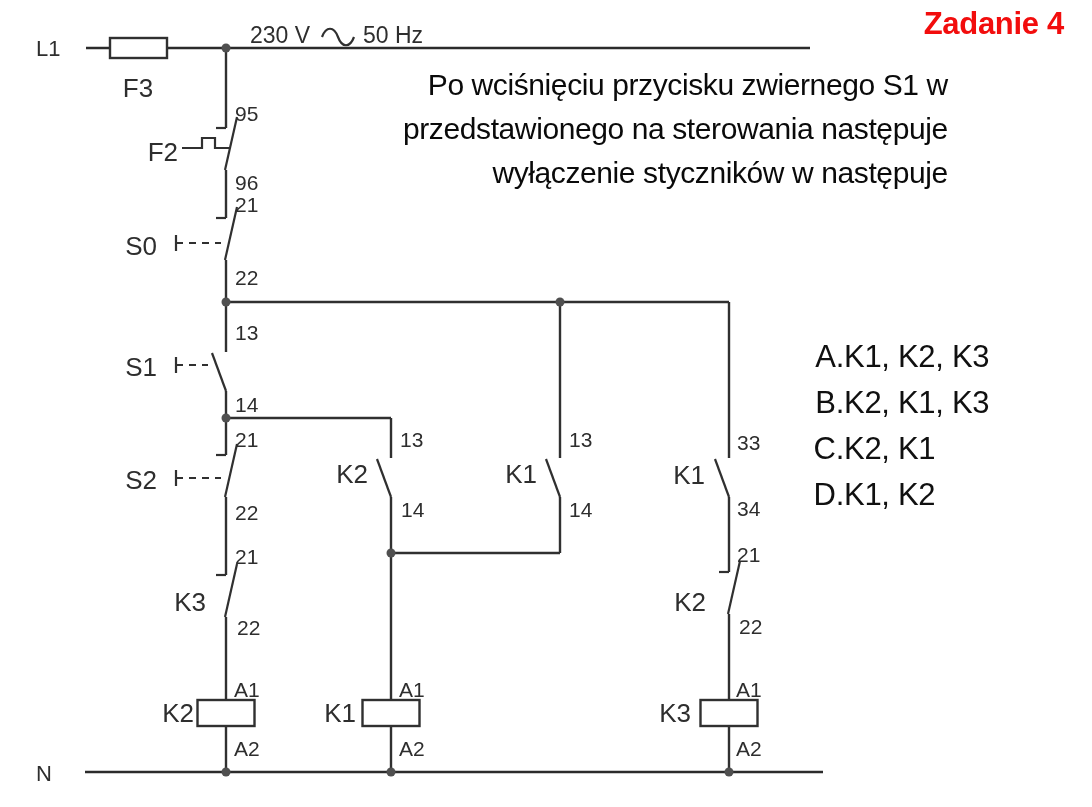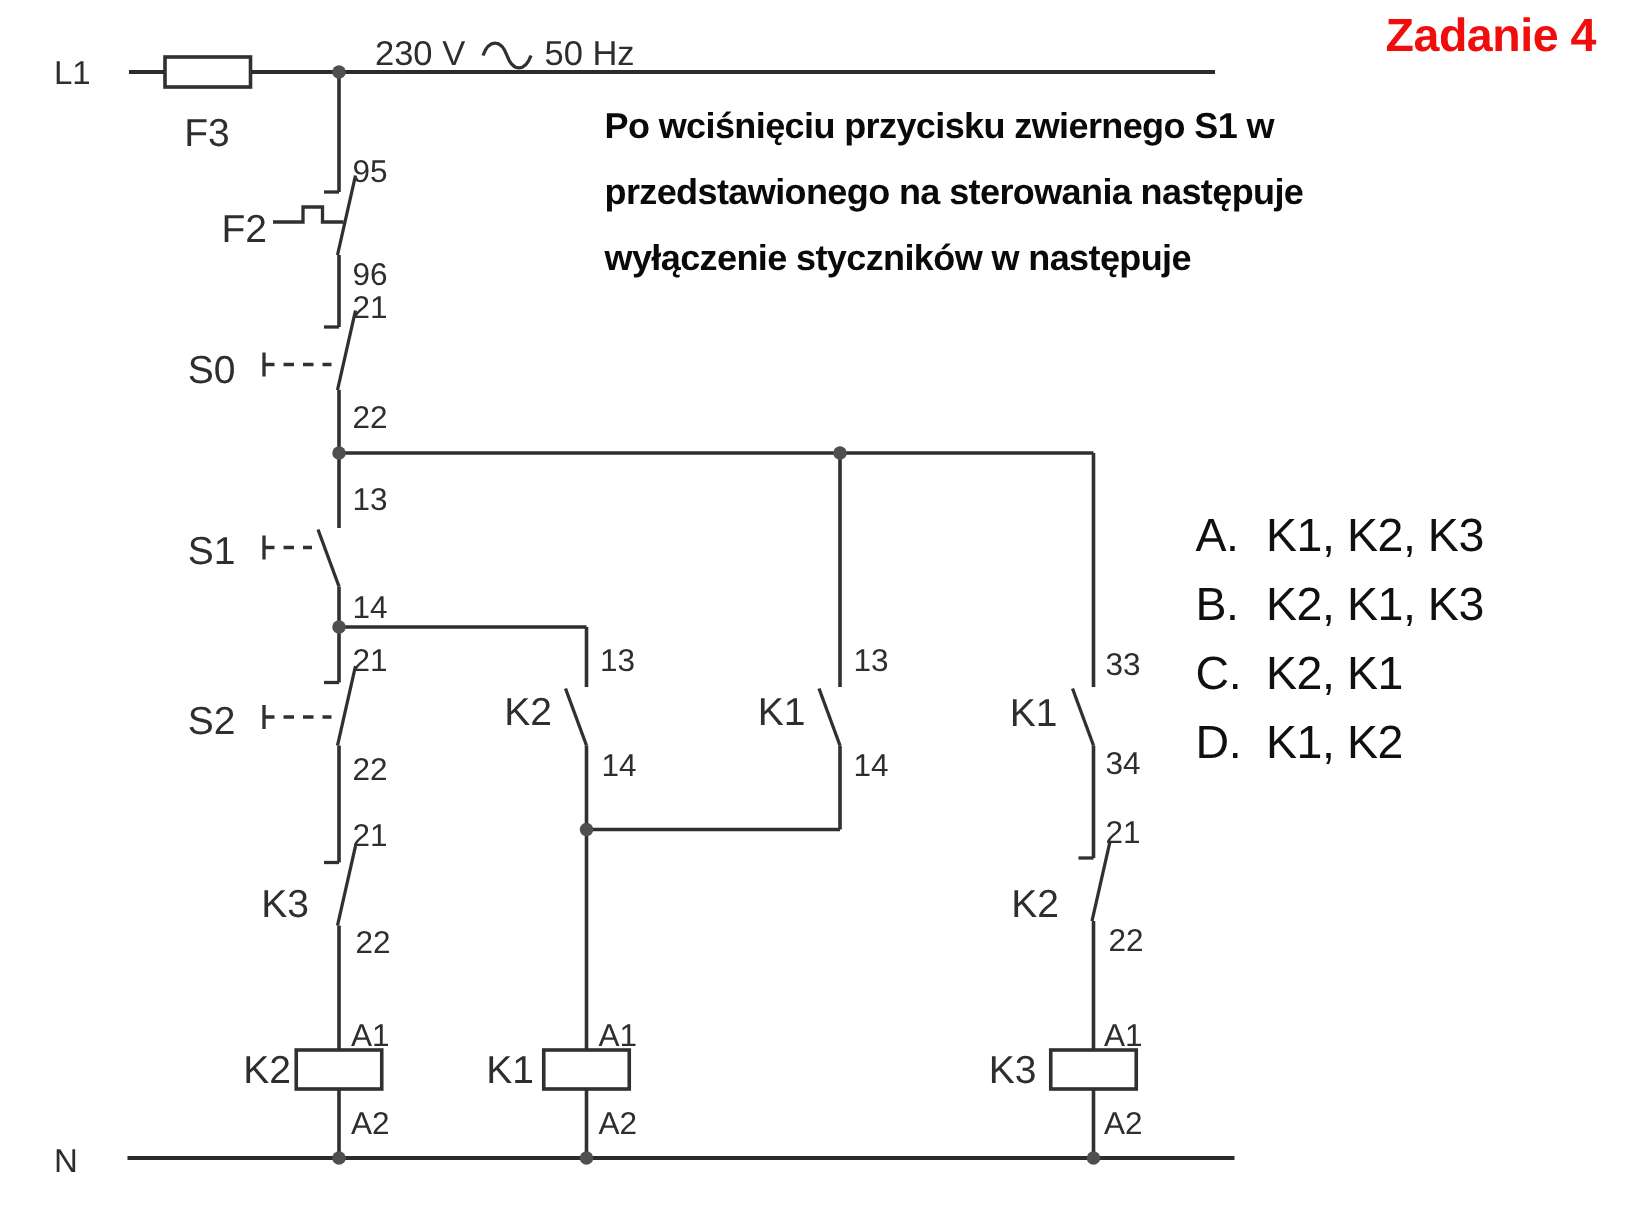--- a/index.html
+++ b/index.html
@@ -1,33 +1,33 @@
 <!DOCTYPE html>
 <html><head>
 <meta charset="utf-8">
 <style>
   html,body{margin:0;padding:0;background:#ffffff;}
   body{width:1092px;height:807px;position:relative;overflow:hidden;
        font-family:"Liberation Sans","DejaVu Sans",sans-serif;}
-  .stage{position:absolute;left:0;top:0;width:1092px;height:720px;}
+  .stage{position:absolute;left:0;top:0;width:1092px;height:720px;text-align:right;}
   svg{position:absolute;left:0;top:0;}
   svg text{fill:#2e2e2e;font-family:"Liberation Sans","DejaVu Sans",sans-serif;}
   .tnum{font-size:21px;}
   .tdev{font-size:26px;}
   .trail{font-size:22px;}
   .tsupply{font-size:23px;}
   .wire{stroke:#303030;stroke-width:2.4;fill:none;}
   .rail{stroke:#2b2b2b;stroke-width:2.6;fill:none;}
   .sym{stroke:#303030;stroke-width:2.2;fill:none;}
   .dash{stroke:#303030;stroke-width:2.2;fill:none;stroke-dasharray:7 6;}
   .box{fill:#ffffff;stroke:#303030;stroke-width:2.4;}
   .dot{fill:#4f4f4f;stroke:none;}
   .task-title{position:absolute;top:6px;right:28px;font-size:31px;font-weight:700;
        letter-spacing:-0.3px;}
-  .question{position:absolute;left:403px;top:63px;font-size:24px;font-weight:700;
+  .question{position:absolute;left:403px;top:63px;font-size:30px;font-weight:400;
        line-height:44px;color:#0a0a0a;letter-spacing:-0.4px;white-space:nowrap;}
   .answers{position:absolute;left:797px;top:334px;font-size:31px;color:#101010;
        line-height:46px;letter-spacing:-0.3px;}
   .answer-row{display:flex;}
   .answer-letter{width:47px;flex:0 0 47px;}
 </style>
 </head>
 <body>
 
 <div class="stage">

